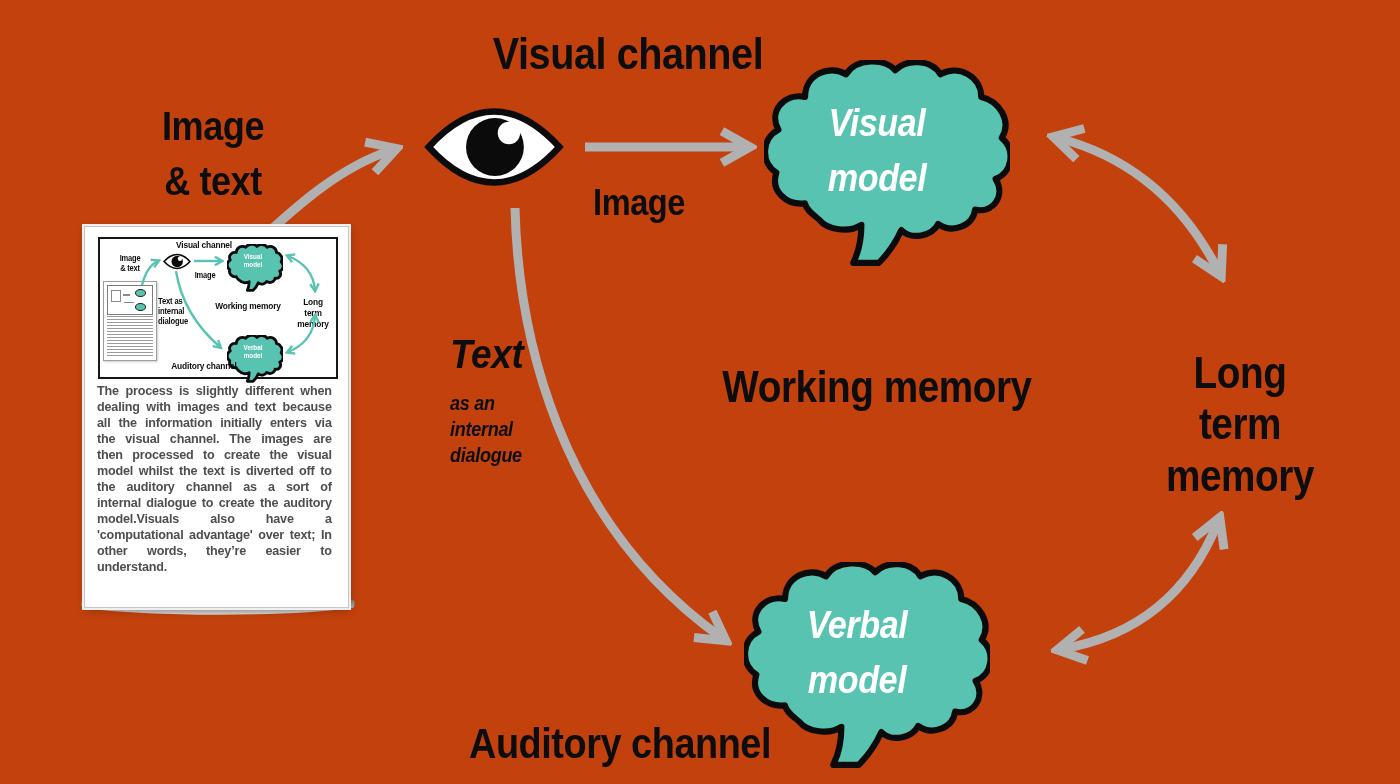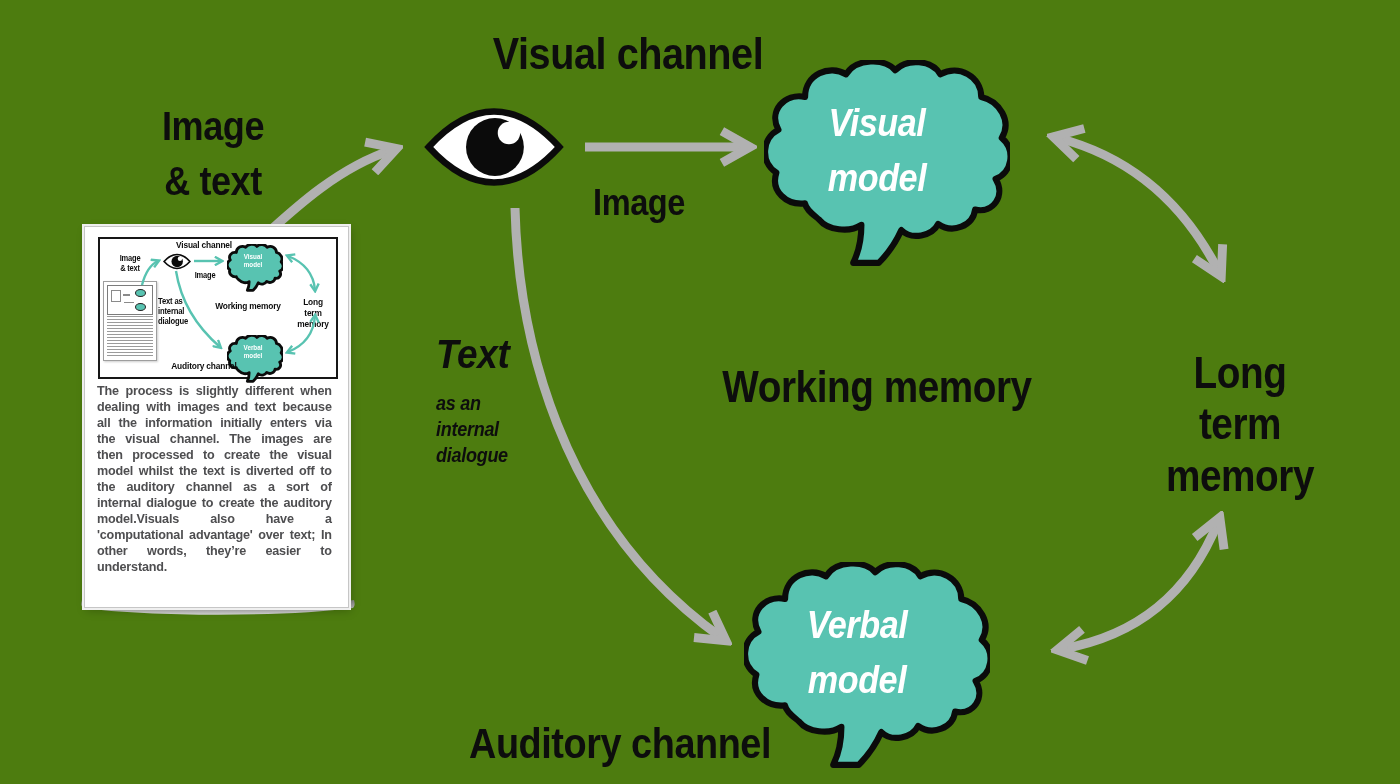--- a/index.html
+++ b/index.html
@@ -3,21 +3,21 @@
 <meta charset="utf-8">
 <style>
   :root{
     --teal:#58C3B1;
     --arrow:#B1B1B1;
     --ink:#0d0d0d;
     --docink:#4e4e50;
   }
   html,body{margin:0;padding:0;background:#fff;}
   #canvas{
-    position:relative;width:1400px;height:784px;background:#4d7c0f;overflow:hidden;
+    position:relative;width:1400px;height:784px;background:#c2410c;overflow:hidden;
     font-family:"Liberation Sans","DejaVu Sans",sans-serif;
   }
   .lbl{
     position:absolute;font-weight:bold;color:var(--ink);
     white-space:pre-line;text-align:center;line-height:1.18;
     transform:translateX(-50%) scaleX(0.88);transform-origin:center top;
     letter-spacing:-0.5px;
   }
   .lbl-left{
     position:absolute;font-weight:bold;color:var(--ink);
@@ -110,21 +110,21 @@
 
   <div class="lbl" style="left:639px;top:181px;font-size:37px;">Image</div>
 
   <div class="lbl" style="left:877px;top:361px;font-size:44px;">Working memory</div>
 
   <div class="lbl" style="left:1240px;top:347px;font-size:44px;line-height:1.17;">Long term
 memory</div>
 
   <div class="lbl" style="left:620px;top:718px;font-size:43px;">Auditory channel</div>
 
-  <div class="node" style="left:436px;top:328px;">
+  <div class="node" style="left:450px;top:328px;">
     <div class="lbl-left" style="position:static;font-size:41px;">Text</div>
     <div class="lbl-left" style="position:static;font-size:20px;margin-top:9px;">as an
 internal
 dialogue</div>
   </div>
 
   <div class="node" style="left:424px;top:104px;">
     <svg width="140" height="86" viewBox="0 0 150 92">
       <path d="M 5 46 C 36 12 60 8 75 8 C 90 8 114 12 145 46 C 114 80 90 84 75 84 C 60 84 36 80 5 46 Z" fill="#ffffff" stroke="#0b0b0b" stroke-width="7"></path>
       <circle cx="76" cy="46" r="31" fill="#0b0b0b"></circle>

